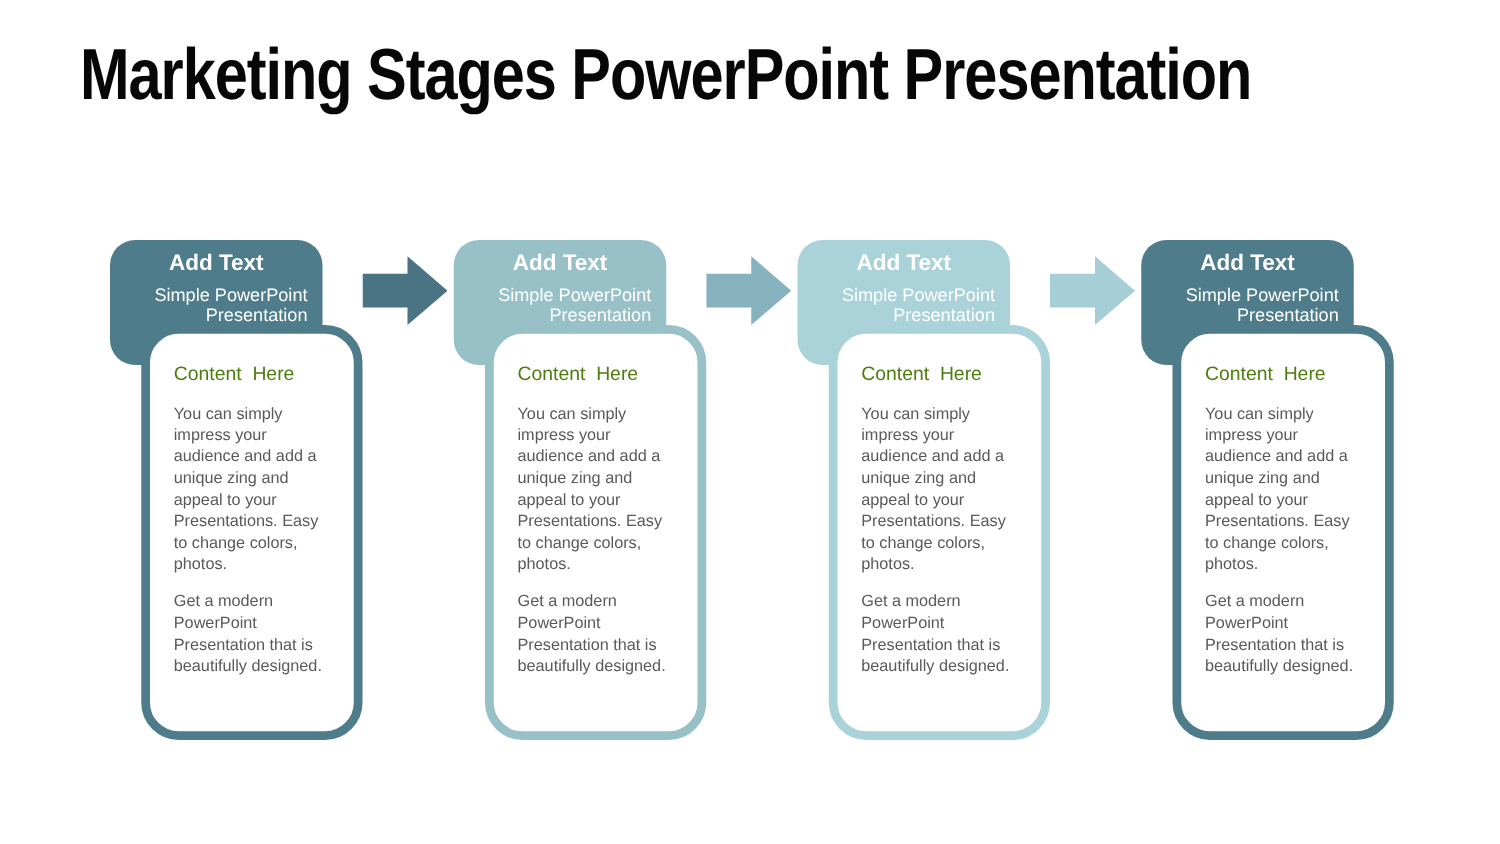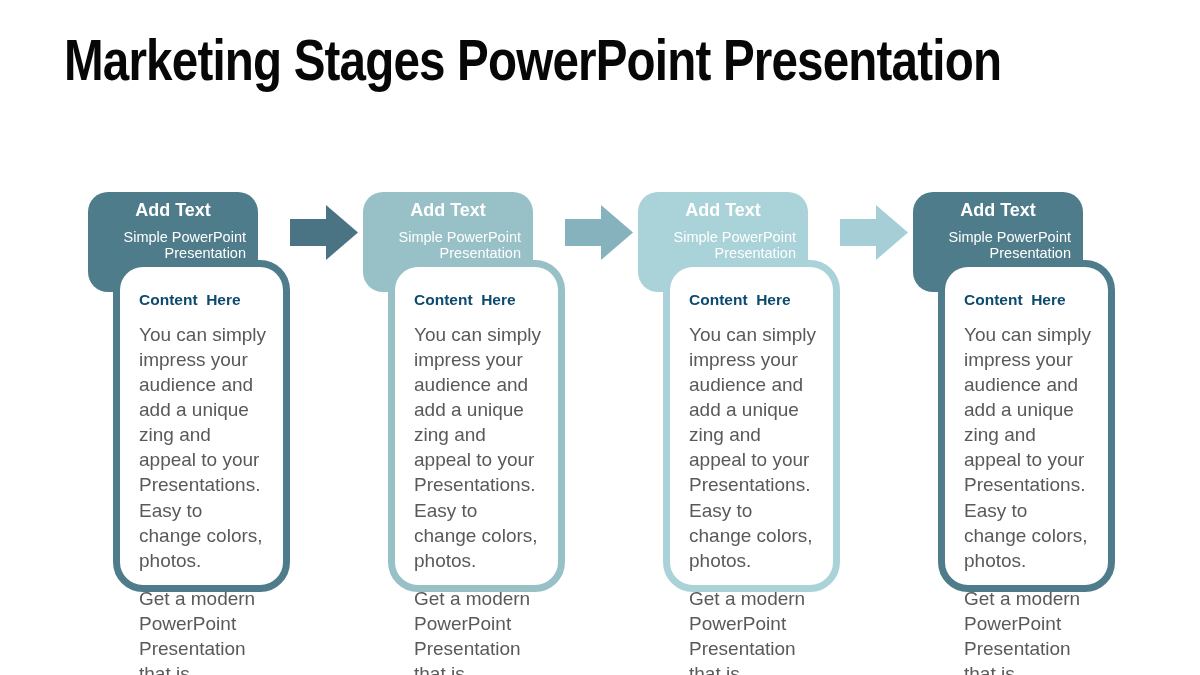--- a/index.html
+++ b/index.html
@@ -67,27 +67,27 @@
     height: 332px;
     box-sizing: border-box;
     background: #ffffff;
     border: 7px solid var(--c);
     border-radius: 30px;
     padding: 18px 14px 0 19px;
     z-index: 2;
   }
   .content-title {
     font-size: 15.5px;
-    font-weight: 700;
-    color: #0c4a6e;
+    font-weight: 400;
+    color: #4d7c0f;
     margin: 6px 0 0 0;
     white-space: pre-wrap;
   }
   .content-card p {
-    font-size: 19px;
+    font-size: 13px;
     color: #595959;
     line-height: 1.32;
     margin: 13px 0 0 0;
   }
   .flow-arrow {
     position: absolute;
     top: 205px;
     width: 68px;
     height: 55px;
   }

